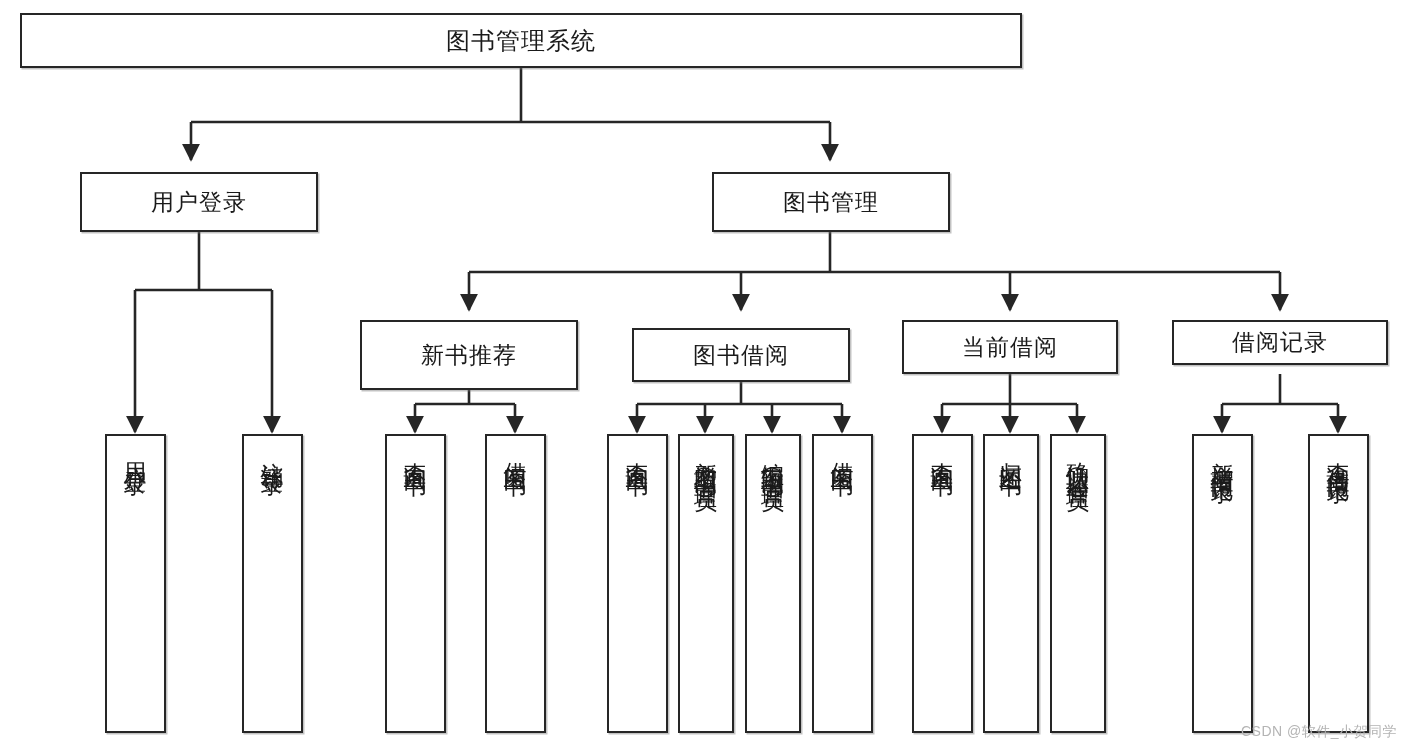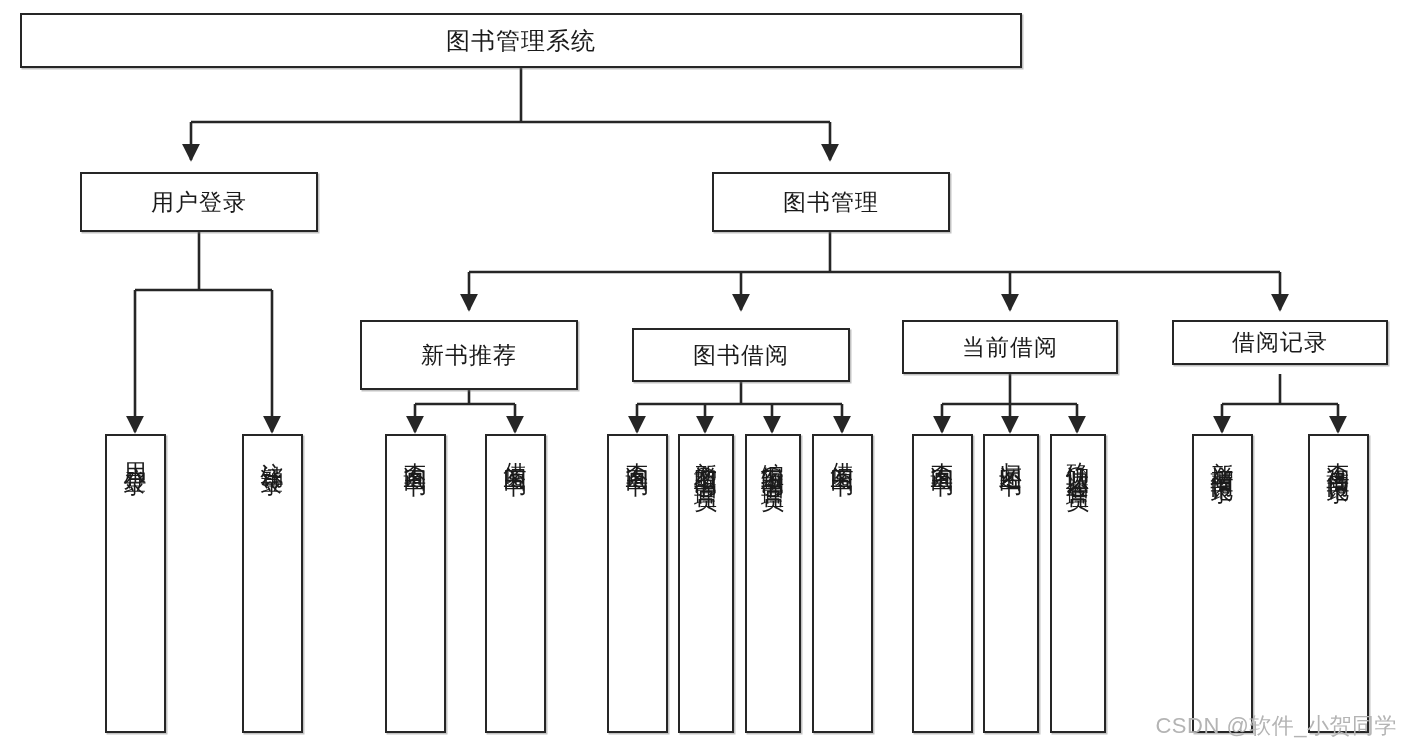--- a/index.html
+++ b/index.html
@@ -53,21 +53,21 @@
     line-height: 1.05;
     white-space: nowrap;
   }
   .node.root {
     font-size: 24px;
   }
   .watermark {
     position: absolute;
     right: 8px;
     bottom: 6px;
-    font-size: 22px;
+    font-size: 14px;
     color: #b4b4b4;
     letter-spacing: 0.5px;
     white-space: nowrap;
     user-select: none;
   }
 </style>
 </head>
 <body>
 
 <div id="canvas">

